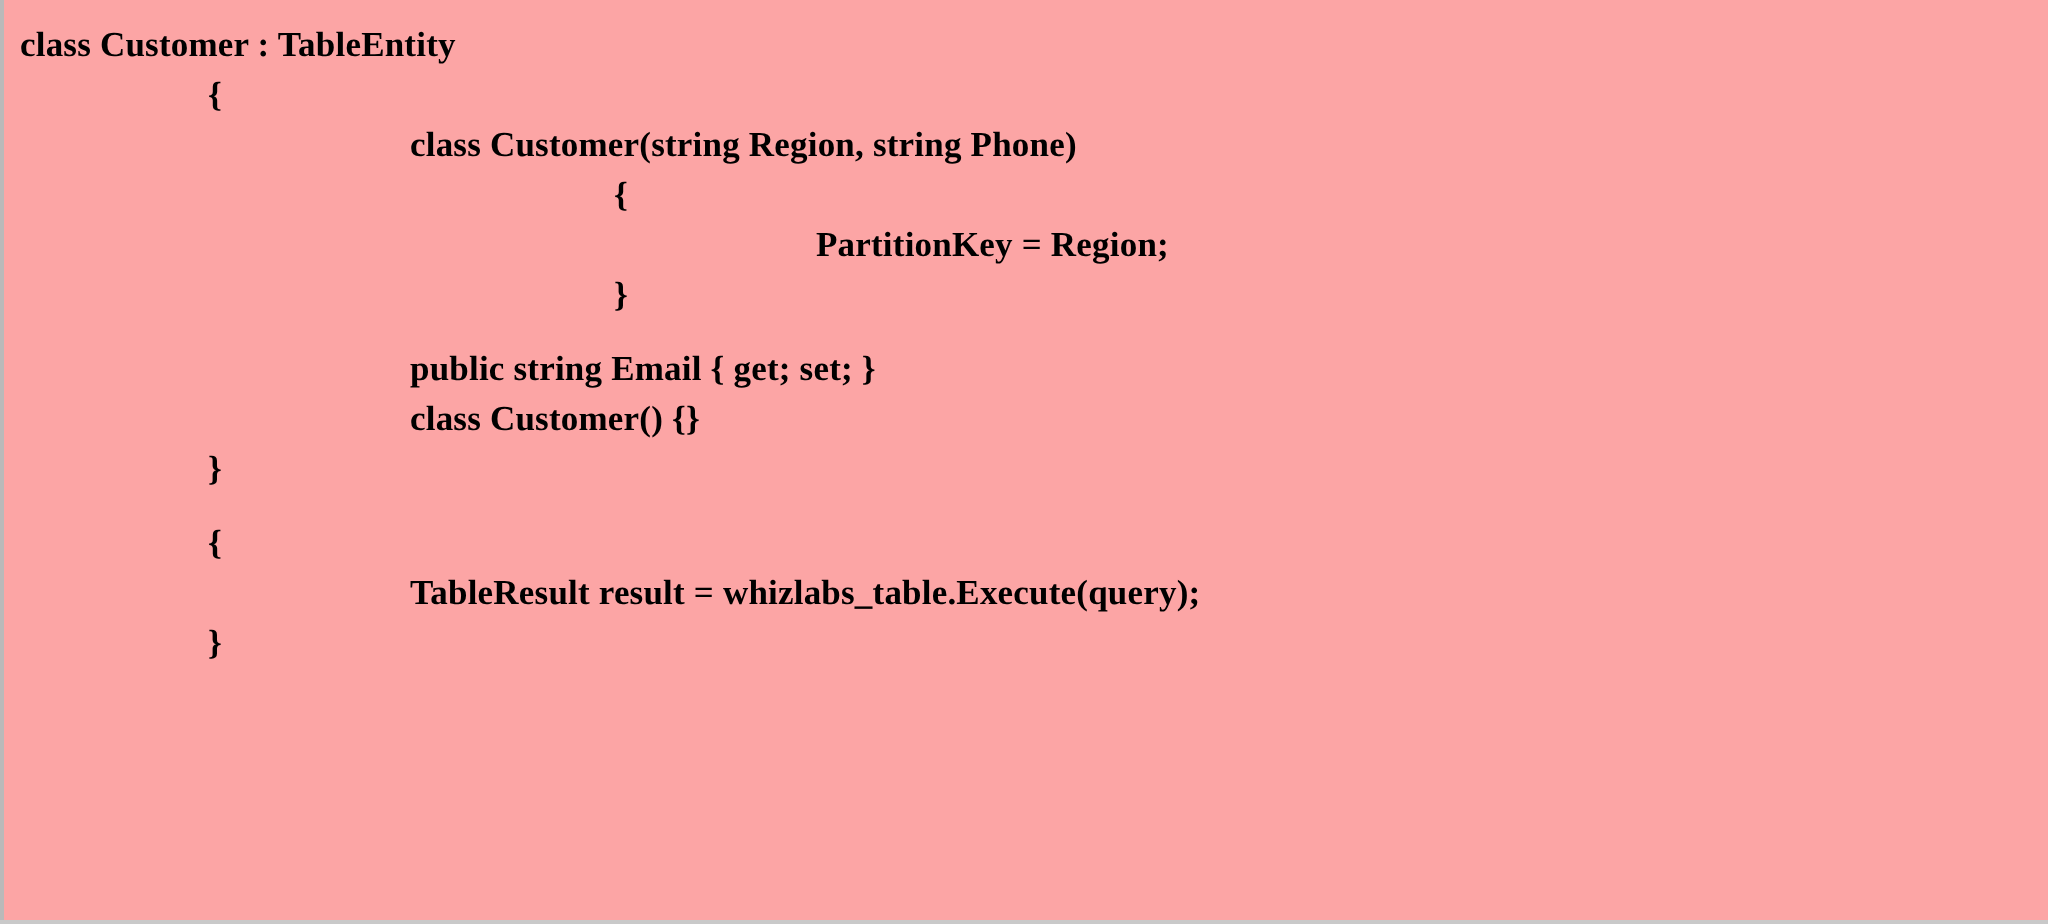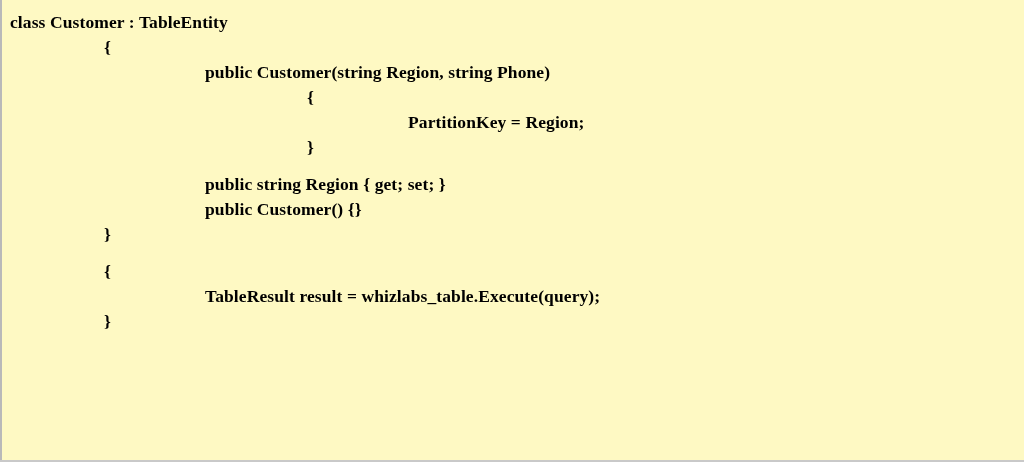--- a/index.html
+++ b/index.html
@@ -10,21 +10,21 @@
   body {
     width: 1024px;
     height: 462px;
     overflow: hidden;
     font-family: "Liberation Serif", "DejaVu Serif", serif;
   }
   #page {
     position: relative;
     width: 1024px;
     height: 462px;
-    background: #fef9c3;
+    background: #fca5a5;
     box-sizing: border-box;
   }
   
   #page::before {
     content: "";
     position: absolute;
     left: 0;
     top: 0;
     width: 2px;
     height: 462px;
@@ -76,26 +76,26 @@
     margin: 0 0 0 0;
   }
 </style>
 </head>
 <body>
 
 <div id="page">
   <div class="code-block">
       <div class="code-line indent-0">class Customer : TableEntity</div>
       <div class="code-line indent-1">{</div>
-      <div class="code-line indent-2">public Customer(string Region, string Phone)</div>
+      <div class="code-line indent-2">class Customer(string Region, string Phone)</div>
       <div class="code-line indent-3">{</div>
       <div class="code-line indent-4">PartitionKey = Region;</div>
       <div class="code-line indent-3">}</div>
       <div class="code-line indent-0 blank"></div>
-      <div class="code-line indent-2">public string Region { get; set; }</div>
-      <div class="code-line indent-2">public Customer() {}</div>
+      <div class="code-line indent-2">public string Email { get; set; }</div>
+      <div class="code-line indent-2">class Customer() {}</div>
       <div class="code-line indent-1">}</div>
       <div class="code-line indent-0 blank"></div>
       <div class="code-line indent-1">{</div>
       <div class="code-line indent-2">TableResult result = whizlabs_table.Execute(query);</div>
       <div class="code-line indent-1">}</div>
     </div>
 </div>
 
 </body></html>

